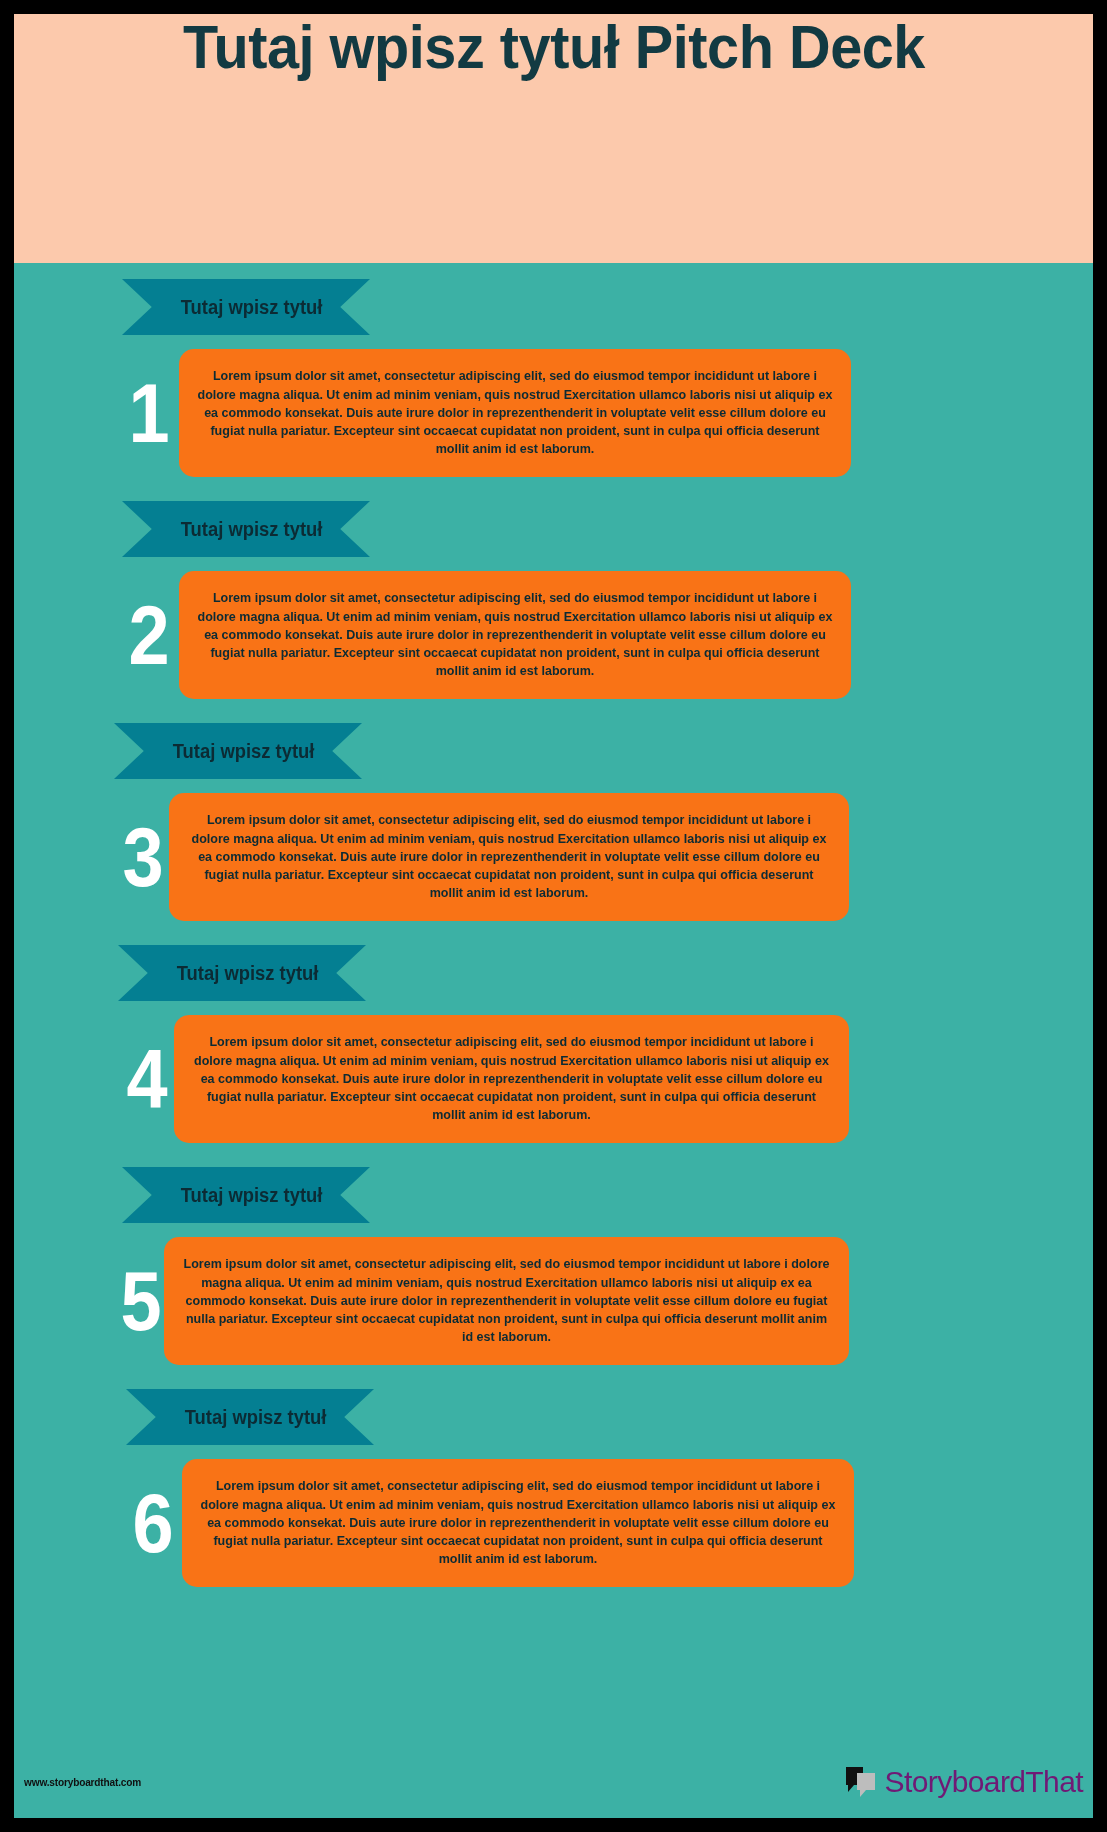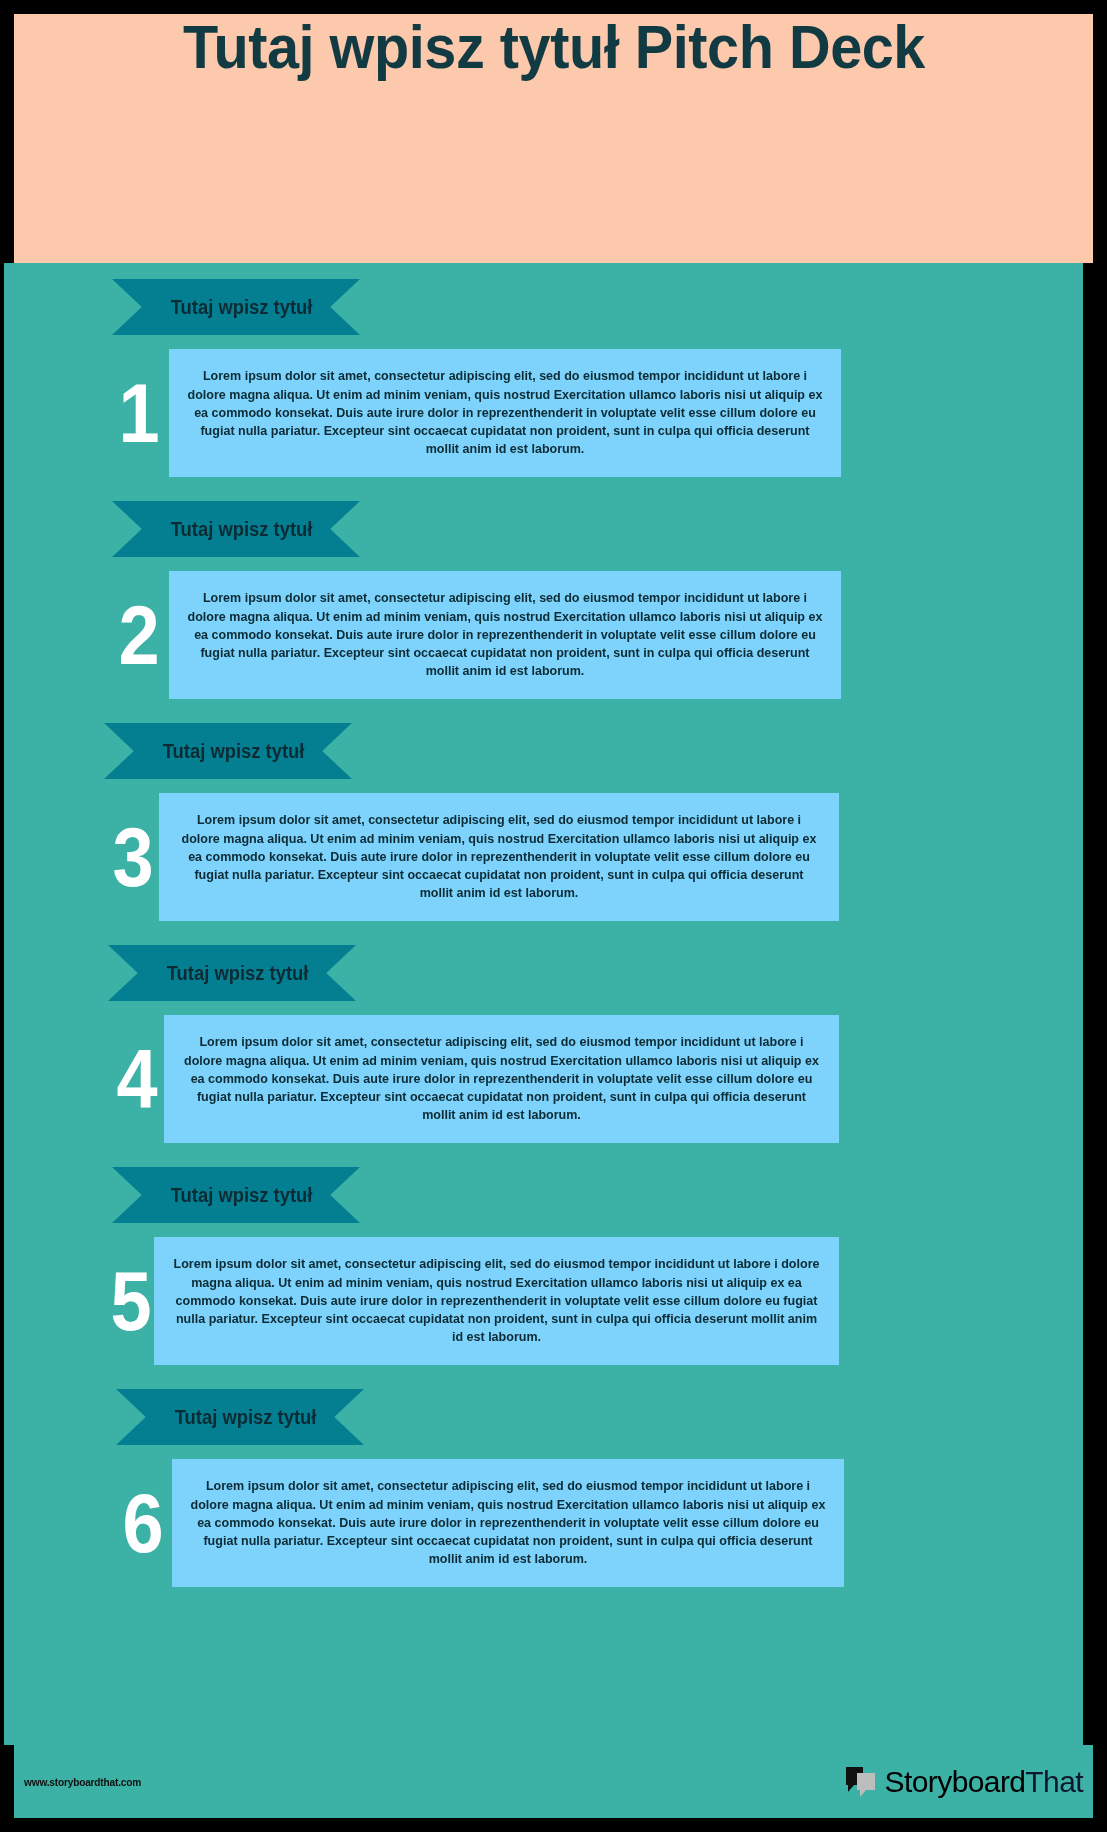--- a/index.html
+++ b/index.html
@@ -42,21 +42,21 @@
     line-height: 1.05;
     text-align: center;
     transform: scaleX(0.93);
     white-space: nowrap;
     padding: 0 20px;
   }
 
   
   .body-panel {
     position: absolute;
-    left: 4px;
+    left: 14px;
     top: 263px;
     width: 1079px;
     height: 1482px;
     background: #3CB1A5;
     box-sizing: border-box;
     overflow: hidden;
   }
 
   .section {
     position: relative;
@@ -109,25 +109,26 @@
     color: #FFFFFF;
     font-family: "Liberation Sans Narrow", "Liberation Sans", "DejaVu Sans", sans-serif;
     font-weight: 700;
     font-size: 84px;
     line-height: 1;
   }
   .textbox {
     position: absolute;
     top: 0;
     height: 100%;
-    background: #7dd3fc;
+    background: #f97316;
     display: flex;
     align-items: center;
     box-sizing: border-box;
     padding: 8px 1px;
+    border-radius: 15px;
   }
   .body-text {
     color: #0C2B34;
     font-family: "Liberation Sans Narrow", "Liberation Sans", "DejaVu Sans", sans-serif;
     font-weight: 700;
     font-size: 13.2px;
     line-height: 1.38;
     text-align: center;
     transform: scaleX(0.95);
     width: 100%;
@@ -192,22 +193,22 @@
     height: 34px;
     flex: none;
   }
   .logo-text {
     font-family: "Liberation Sans", "DejaVu Sans", sans-serif;
     font-size: 30px;
     font-weight: 400;
     letter-spacing: -0.6px;
     white-space: nowrap;
   }
-  .logo-text .lt-dark { color: #000000; }
-  .logo-text .lt-gray { color: #0f172a; }
+  .logo-text .lt-dark { color: #701a75; }
+  .logo-text .lt-gray { color: #701a75; }
 </style>
 </head>
 <body>
 
 <div class="poster">
 
   <div class="header">
     <div class="header-title">Tutaj wpisz tytuł Pitch Deck</div>
   </div>
 

